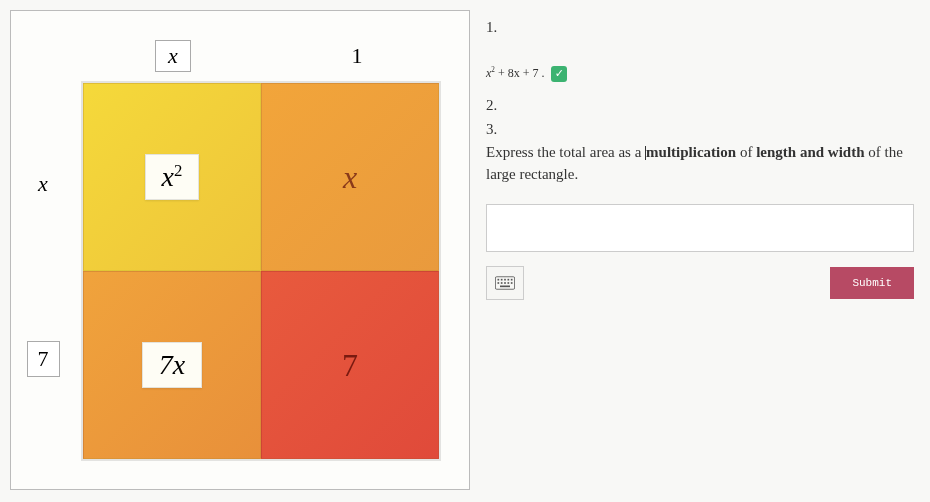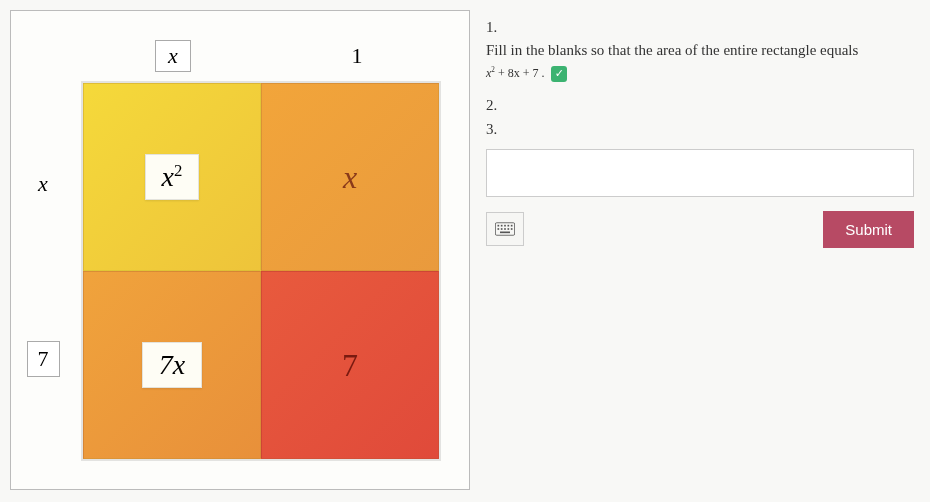--- a/index.html
+++ b/index.html
@@ -130,23 +130,23 @@
     background: #f6f6f4;
     display:flex; align-items:center; justify-content:center;
     cursor: pointer;
   }
   .kbd-btn svg { width: 20px; height: 14px; }
   .submit-btn {
     background: #b74a64;
     color: #fff;
     border: none;
     padding: 10px 22px;
-    font-size: 15px;
+    font-size: 11px;
     cursor: pointer;
-    font-family: Liberation Sans, sans-serif;
+    font-family: Liberation Mono, monospace;
   }
   .cursor-caret {
     display:inline-block; width:1px; height:14px; background:#333; vertical-align:middle;
   }
 </style>
 </head>
 <body>
 
 <div class="left-panel">
   <div class="diagram-frame">
@@ -180,30 +180,33 @@
       </div>
     </div>
 
   </div>
 </div>
 
 <div class="right-panel">
 
   <div class="step-num">1.</div>
   <div class="step-text">
-    <span>Fill in the blanks so that the area of the entire rectangle equals</span><br>
+    <br>
     <span class="expr">
       <i>x</i><sup>2</sup><span> + 8x + 7 .</span>
     </span>
     <span class="check">✓</span>
   </div>
 
   <div class="step-num">2.</div>
 
   <div class="step-num">3.</div>
+  <div class="step-text">
+    <span>Express the total area as a </span><span class="cursor-caret"></span><b>multiplication</b><span> of </span><b>length and width</b><span> of the large rectangle.</span>
+  </div>
 
   <input type="text" class="answer-box" value="" style="">
 
   <div class="action-row">
     <button class="kbd-btn">
       <svg viewBox="0 0 24 16">
         <rect x="0.5" y="0.5" width="23" height="15" rx="1.5" fill="none" stroke="#555"></rect>
         <rect x="3" y="3" width="2" height="2" fill="#555"></rect>
           <rect x="7" y="3" width="2" height="2" fill="#555"></rect>
           <rect x="11" y="3" width="2" height="2" fill="#555"></rect>

